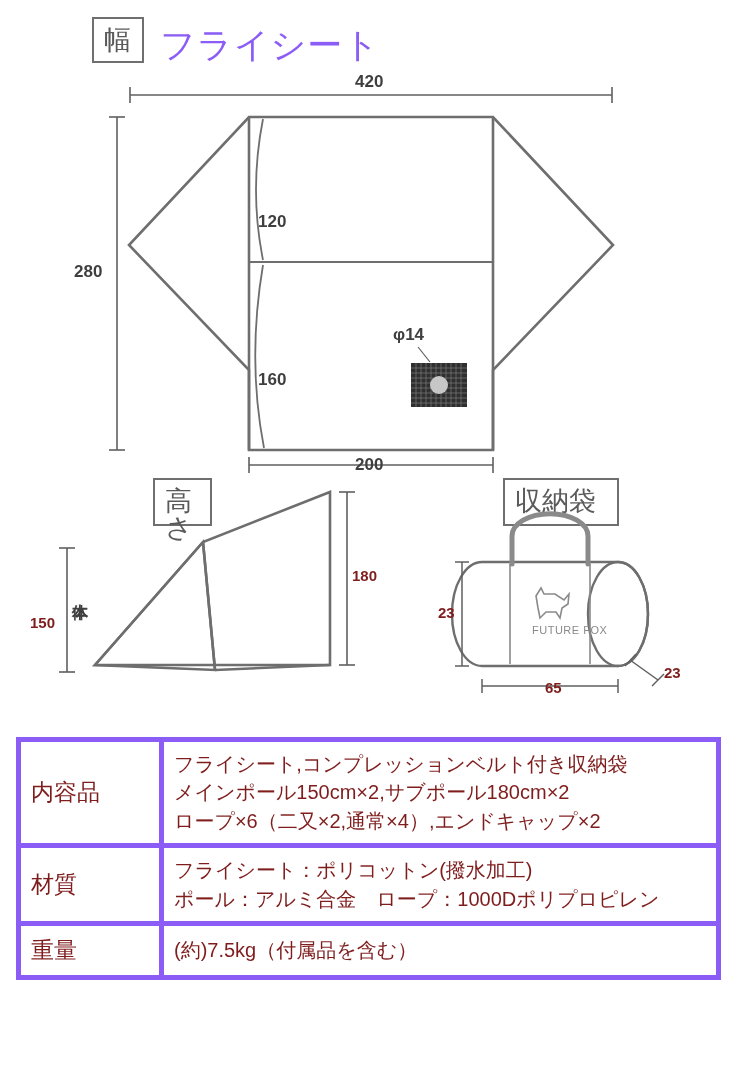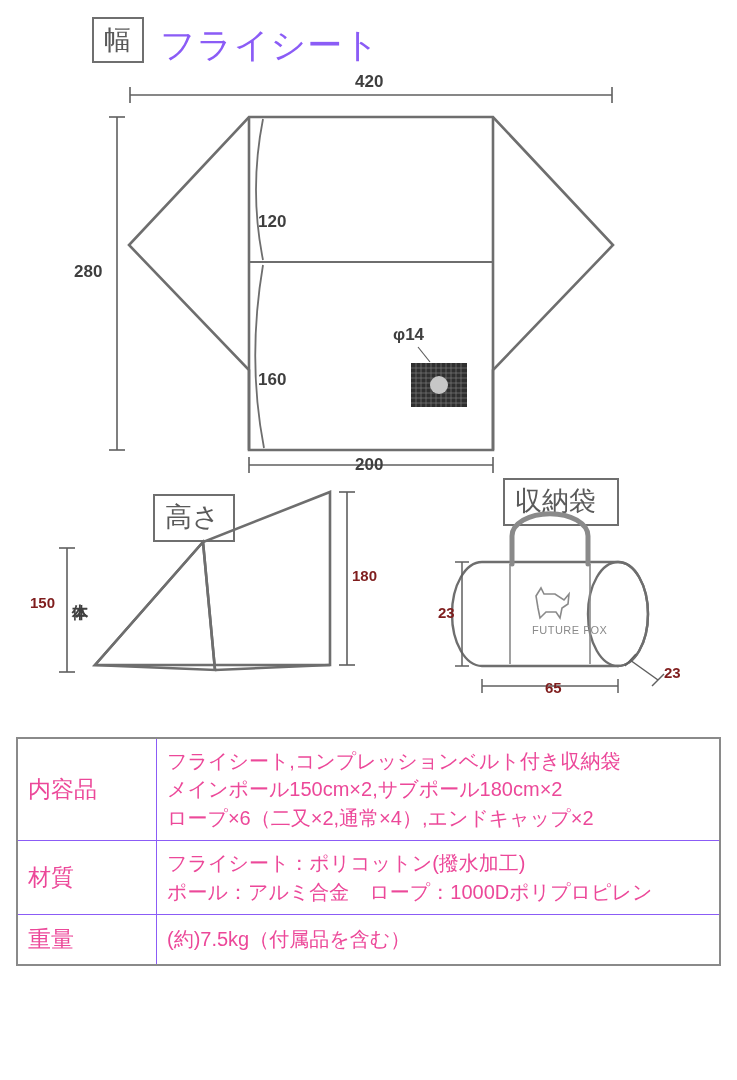--- a/index.html
+++ b/index.html
@@ -78,24 +78,24 @@
   .spec-table {
     position: absolute;
     left: 16px;
     top: 737px;
     width: 705px;
     border-collapse: collapse;
     border: 2px solid #8a8a8a;
     background: #fff;
   }
   .spec-table td {
-    border: 1px solid #8b5cf6;
+    border: 5px solid #8b5cf6;
     padding: 8px 10px;
     font-size: 20px;
-    color: #ec4899;
+    color: #7f1d1d;
     vertical-align: middle;
     line-height: 1.42;
   }
   .spec-table td.key {
     width: 118px;
     text-align: left;
     font-size: 23px;
     white-space: nowrap;
   }
   .spec-table td.val {
@@ -165,40 +165,40 @@
     <line x1="418" y1="307" x2="430" y2="322" stroke="#5f5f5f" stroke-width="1.2"></line>
   </svg>
 
   <div class="dim" style="left:355px; top:72px;">420</div>
   <div class="dim" style="left:74px; top:262px;">280</div>
   <div class="dim" style="left:258px; top:172px;margin-top:40px;">120</div>
   <div class="dim" style="left:258px; top:334px;margin-top:36px;">160</div>
   <div class="dim" style="left:355px; top:455px;">200</div>
   <div class="dim" style="left:393px; top:325px;">φ14</div>
 
-  <div class="box-label" style="left:153px; top:478px; width:82px; height:48px;margin-top:16px;">高さ</div>
+  <div class="box-label" style="left:153px; top:478px; width:59px; height:48px;">高さ</div>
 
   <svg class="draw" width="400" height="230" viewBox="0 0 400 230" style="left:55px; top:480px;">
 
     <path d="M 40,185 L 148,62 L 275,12 L 275,185 Z" fill="none" stroke="#6e6e6e" stroke-width="2.6" stroke-linejoin="miter"></path>
     <path d="M 40,185 L 148,62 L 160,190 Z" fill="none" stroke="#6e6e6e" stroke-width="2.6" stroke-linejoin="miter"></path>
     <line x1="148" y1="62" x2="160" y2="190" stroke="#6e6e6e" stroke-width="2.6"></line>
     <line x1="160" y1="190" x2="275" y2="185" stroke="#6e6e6e" stroke-width="2.6"></line>
 
     <line x1="292" y1="12" x2="292" y2="185" stroke="#5f5f5f" stroke-width="1.6"></line>
     <line x1="284" y1="12" x2="300" y2="12" stroke="#5f5f5f" stroke-width="1.6"></line>
     <line x1="284" y1="185" x2="300" y2="185" stroke="#5f5f5f" stroke-width="1.6"></line>
 
     <line x1="12" y1="68" x2="12" y2="192" stroke="#5f5f5f" stroke-width="1.6"></line>
     <line x1="4" y1="68" x2="20" y2="68" stroke="#5f5f5f" stroke-width="1.6"></line>
     <line x1="4" y1="192" x2="20" y2="192" stroke="#5f5f5f" stroke-width="1.6"></line>
   </svg>
 
   <div class="dim-sm" style="left:352px; top:567px;">180</div>
-  <div class="dim-sm" style="left:30px; top:594px;">150</div>
+  <div class="dim-sm" style="left:30px; top:614px;">150</div>
   <div class="vlabel" style="left:72px; top:591px;">本体</div>
 
   <div class="box-label" style="left:503px; top:478px; width:116px; height:48px;">収納袋</div>
 
   <svg class="draw" width="300" height="220" viewBox="0 0 300 220" style="left:440px; top:520px;">
 
     <path d="M 42,42 L 178,42 A 30,52 0 0 1 178,146 L 42,146 A 30,52 0 0 1 42,42 Z" fill="none" stroke="#6e6e6e" stroke-width="2.4"></path>
     <ellipse cx="178" cy="94" rx="30" ry="52" fill="none" stroke="#6e6e6e" stroke-width="2.4"></ellipse>
 
     <line x1="70" y1="44" x2="70" y2="144" stroke="#8a8a8a" stroke-width="1.6"></line>

